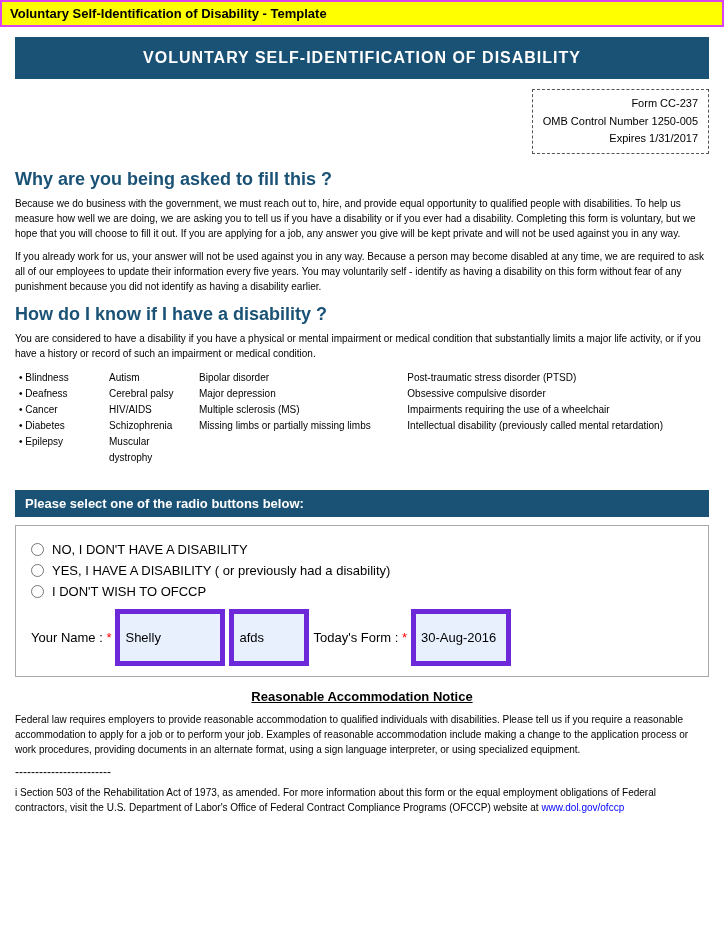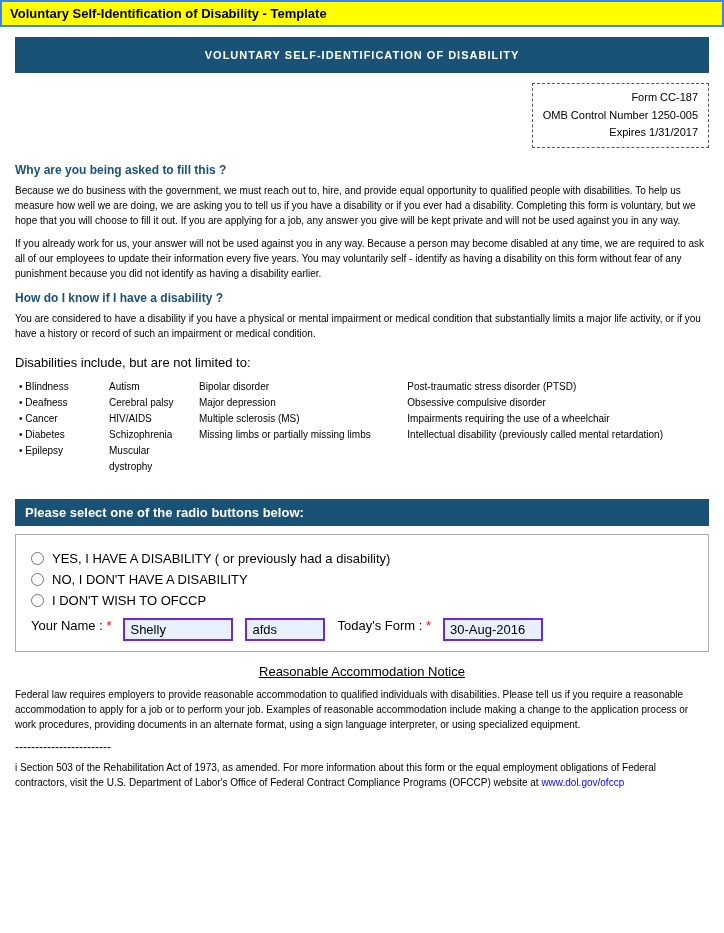--- a/index.html
+++ b/index.html
@@ -4,52 +4,52 @@
   <style>
     * { box-sizing: border-box; margin: 0; padding: 0; }
     body {
       font-family: Arial, sans-serif;
       font-size: 13px;
       background: #fff;
       width: 724px;
     }
     .title-bar {
       background: #ffff00;
-      border: 2px solid #3b82f6;
+      border: 2px solid #d946ef;
       padding: 4px 8px;
       font-weight: bold;
       font-size: 13px;
       color: #000;
     }
     .main-header {
       background: #1a5276;
       color: #fff;
       text-align: center;
       padding: 12px;
-      font-size: 11px;
+      font-size: 16px;
       font-weight: bold;
       letter-spacing: 1px;
       margin: 10px 15px;
     }
     .form-info-box {
       float: right;
       border: 1px dashed #555;
       padding: 5px 10px;
       font-size: 11px;
       text-align: right;
       margin: 0 15px 5px 15px;
       line-height: 1.6;
     }
     .content {
       padding: 0 15px;
       clear: both;
     }
     .section-heading {
       color: #1a5276;
-      font-size: 12px;
+      font-size: 18px;
       font-weight: bold;
       margin: 10px 0 6px 0;
     }
     p {
       margin-bottom: 8px;
       line-height: 1.5;
       font-size: 10px;
     }
     .disabilities-header {
       margin: 12px 0 6px 0;
@@ -94,48 +94,48 @@
       display: flex;
       align-items: center;
       margin: 6px 0;
       font-size: 13px;
     }
     .radio-option input[type="radio"] {
       margin-right: 8px;
     }
     .name-row {
       display: flex;
-      align-items: flex-start;
-      gap: 12px;
+      align-items: center;
+      gap: 4px;
       margin-top: 10px;
       font-size: 13px;
     }
     .name-row label {
       white-space: nowrap;
       font-weight: normal;
     }
     .name-row .required {
       color: red;
     }
     .name-row input[type="text"] {
-      border: 2px solid #6d28d9;
-      padding: 2px 5px;
+      border: 5px solid #6d28d9;
+      padding: 16px 5px;
       font-size: 13px;
       background: #e8f0fe;
     }
     .input-name { width: 110px; }
     .input-middle { width: 80px; }
     .input-date { width: 100px; }
     .notice-section {
       margin-top: 12px;
     }
     .notice-title {
       text-align: center;
       font-size: 13px;
-      font-weight: normal;
+      font-weight: bold;
       text-decoration: underline;
       margin-bottom: 8px;
     }
     .link-text {
       color: blue;
     }
     .clearfix::after { content: ""; display: table; clear: both; }
   </style>
 </head>
 <body>
@@ -143,36 +143,35 @@
 <div class="title-bar">
   <span>Voluntary Self-Identification of Disability - Template</span>
 </div>
 
 <div class="main-header">
   <span>VOLUNTARY SELF-IDENTIFICATION OF DISABILITY</span>
 </div>
 
 <div class="clearfix">
   <div class="form-info-box">
-    <div>Form CC-187</div>
+    <div>Form CC-237</div>
     <div>OMB Control Number 1250-005</div>
     <div>Expires 1/31/2017</div>
   </div>
 </div>
 
 <div class="content">
 
   <div class="section-heading">Why are you being asked to fill this ?</div>
   <p>Because we do business with the government, we must reach out to, hire, and provide equal opportunity to qualified people with disabilities. To help us measure how well we are doing, we are asking you to tell us if you have a disability or if you ever had a disability. Completing this form is voluntary, but we hope that you will choose to fill it out. If you are applying for a job, any answer you give will be kept private and will not be used against you in any way.</p>
   <p>If you already work for us, your answer will not be used against you in any way. Because a person may become disabled at any time, we are required to ask all of our employees to update their information every five years. You may voluntarily self - identify as having a disability on this form without fear of any punishment because you did not identify as having a disability earlier.</p>
 
   <div class="section-heading">How do I know if I have a disability ?</div>
   <p>You are considered to have a disability if you have a physical or mental impairment or medical condition that substantially limits a major life activity, or if you have a history or record of such an impairment or medical condition.</p>
 
-  <p class="disabilities-header">Disabilities include, but are not limited to:</p>
 
   <table class="disabilities-table">
     <tbody>
         <tr>
       <td class="col-list">
         <div class="bullet-item">Blindness</div>
         <div class="bullet-item">Deafness</div>
         <div class="bullet-item">Cancer</div>
         <div class="bullet-item">Diabetes</div>
         <div class="bullet-item">Epilepsy</div>
@@ -198,26 +197,26 @@
         <div>Intellectual disability (previously called mental retardation)</div>
       </td>
     </tr>
   </tbody>
     </table>
 
   <div class="radio-header">Please select one of the radio buttons below:</div>
 
   <div class="radio-section">
     <div class="radio-option">
+      <input type="radio" name="disability" value="no" style="">
+      <span>NO, I DON'T HAVE A DISABILITY</span>
+    </div>
+    <div class="radio-option">
       <input type="radio" name="disability" value="yes" style="">
       <span>YES, I HAVE A DISABILITY ( or previously had a disability)</span>
-    </div>
-    <div class="radio-option">
-      <input type="radio" name="disability" value="no" style="">
-      <span>NO, I DON'T HAVE A DISABILITY</span>
     </div>
     <div class="radio-option">
       <input type="radio" name="disability" value="notwish" style="">
       <span>I DON'T WISH TO OFCCP</span>
     </div>
 
     <div class="name-row">
       <label>
         <span>Your Name :</span>
         <span class="required">*</span>

